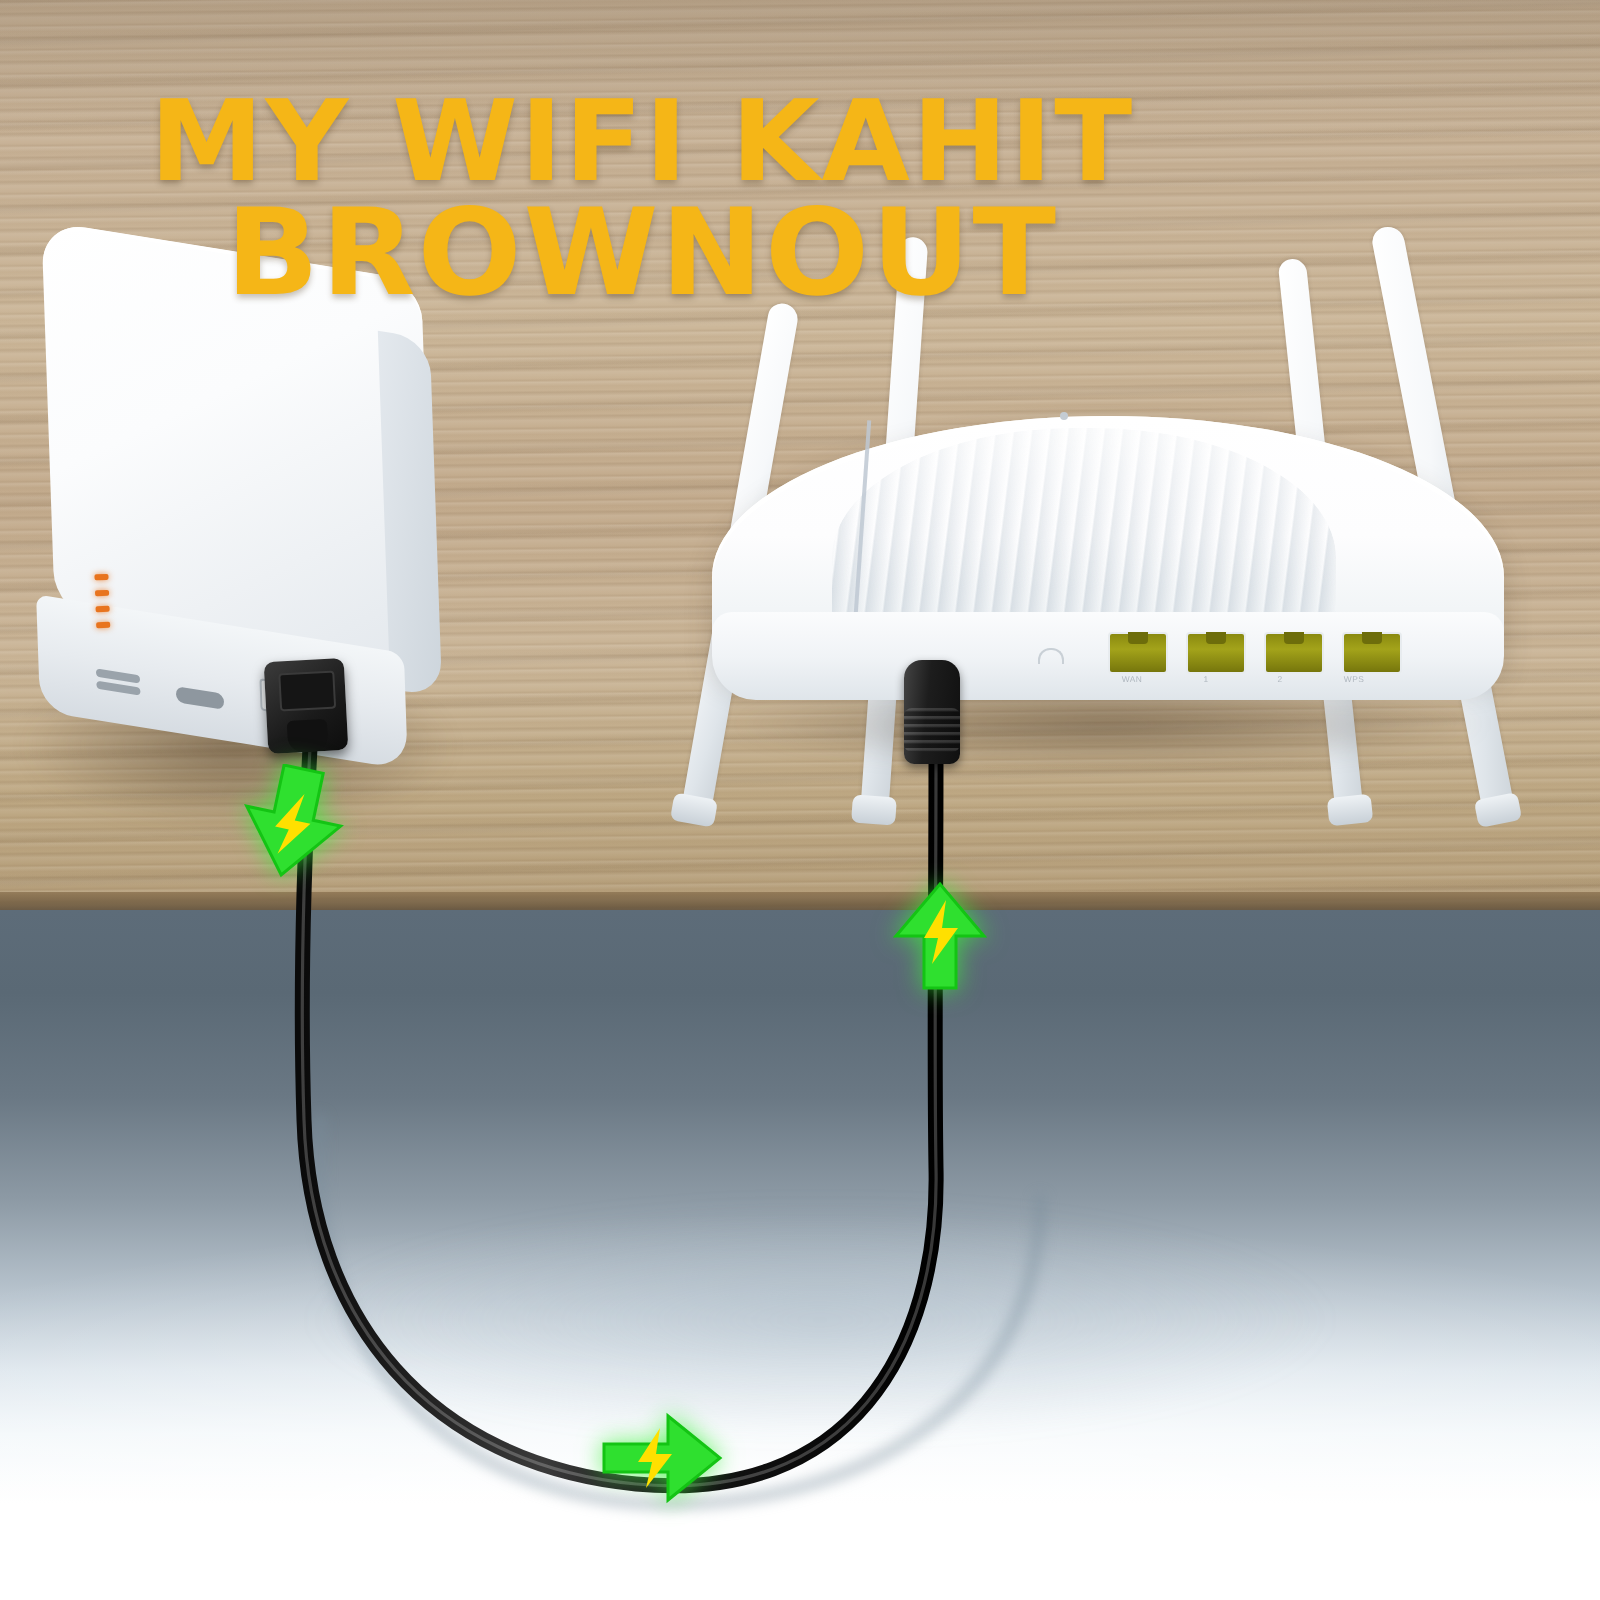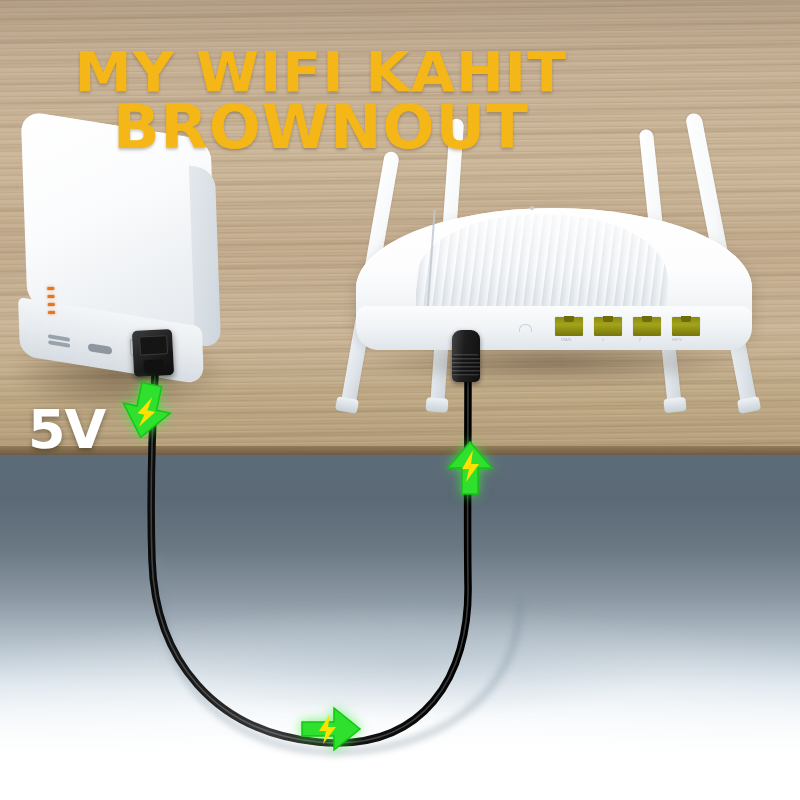--- a/index.html
+++ b/index.html
@@ -340,21 +340,20 @@
              C 424 752, 470 676, 468 584
              C 467 520, 468 460, 468 376" fill="none" stroke="url(#cableGrad)" stroke-width="7.5" stroke-linecap="round"></path>
 
     <path d="M155 374
              C 152 430, 150 500, 152 560
              C 155 660, 215 732, 318 742
              C 424 752, 470 676, 468 584
              C 467 520, 468 460, 468 376" fill="none" stroke="rgba(255,255,255,.22)" stroke-width="1.6" stroke-linecap="round"></path>
   </svg>
 
-  <div class="volt volt-5">5V</div>
 
   <svg class="flow flow-bank" width="56" height="60" viewBox="0 0 56 60">
     <g transform="rotate(12 28 30)">
       <path d="M18 2 H38 V26 H52 L28 56 L4 26 H18 Z" fill="#2fe02f" stroke="#14c414" stroke-width="1.5"></path>
       <path d="M31 14 L20 33 H27 L24 46 L37 28 H29 Z" fill="#ffe000"></path>
     </g>
   </svg>
 
   <svg class="flow flow-router" width="52" height="56" viewBox="0 0 52 56">
     <path d="M18 54 H34 V28 H48 L26 2 L4 28 H18 Z" fill="#2fe02f" stroke="#14c414" stroke-width="1.5"></path>

